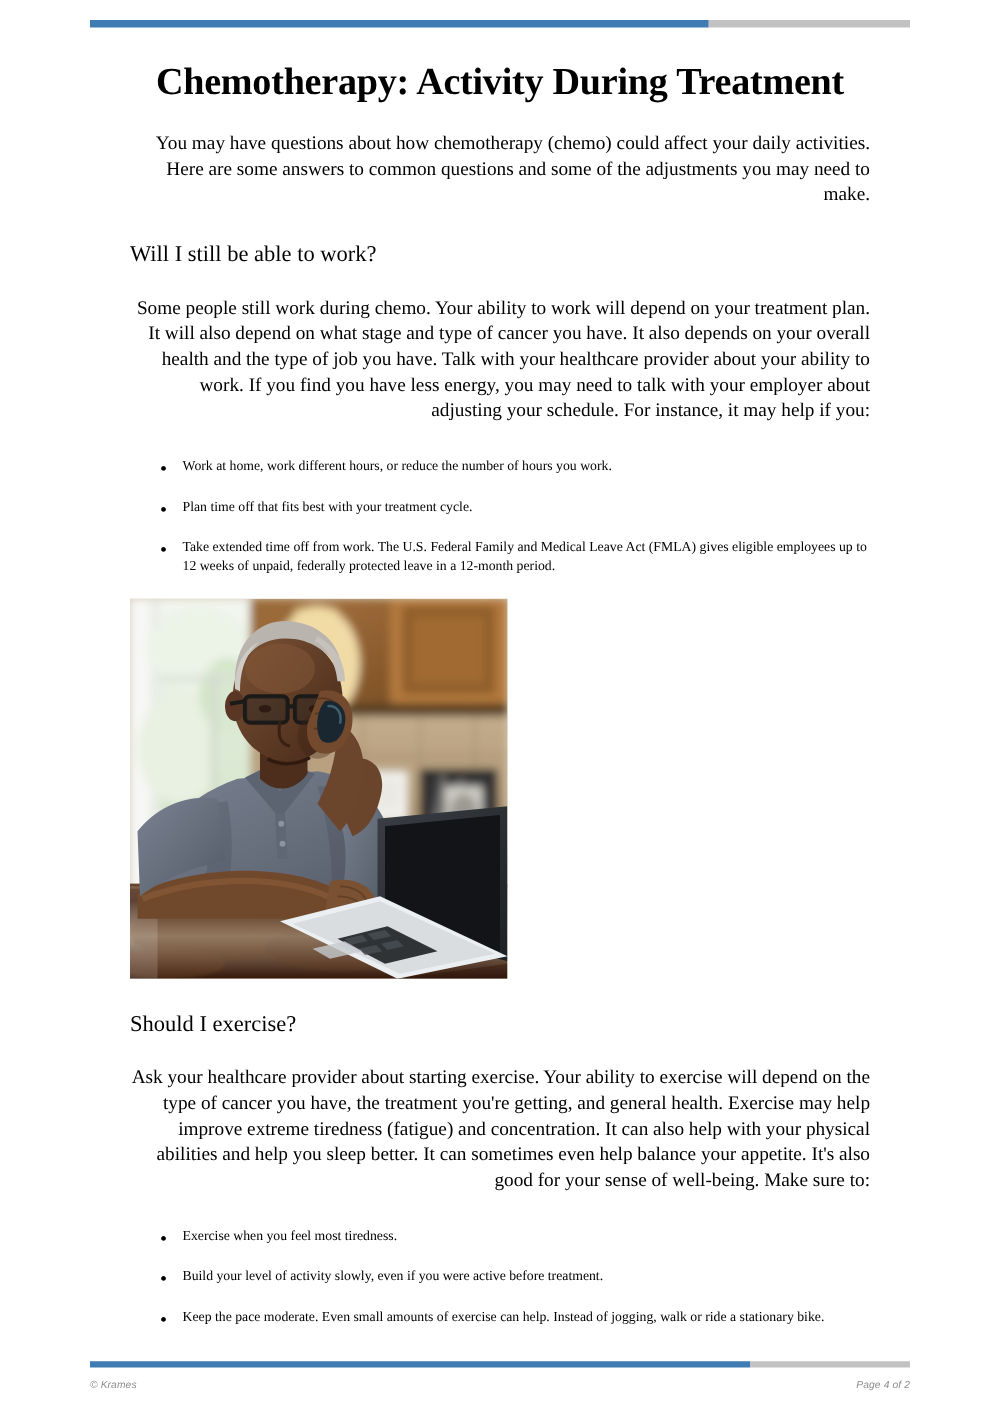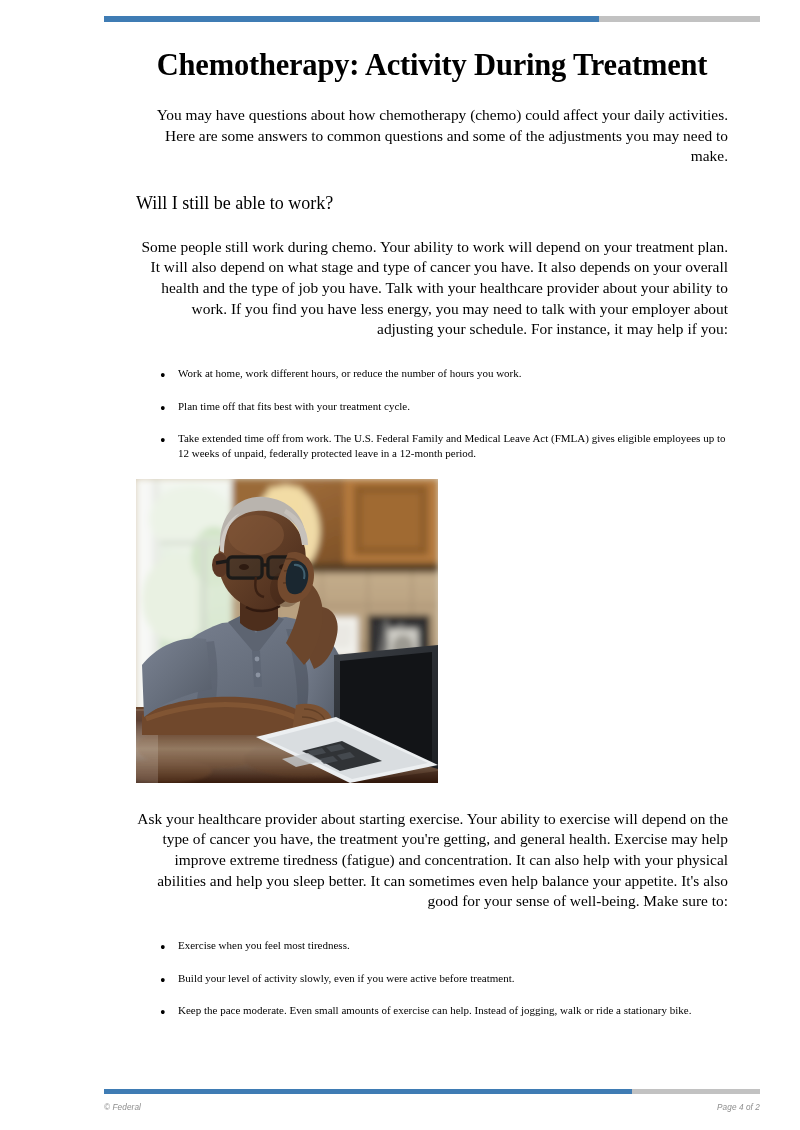--- a/index.html
+++ b/index.html
@@ -14,21 +14,20 @@
     font-family: "Liberation Serif", "DejaVu Serif", serif;
     color: #000000;
     overflow: hidden;
   }
 
   .page {
     position: relative;
     width: 648px;
     height: 1130px;
     box-sizing: border-box;
-    margin-left: 32px;
   }
 
   
   .header-rule {
     position: absolute;
     top: 16px;
     left: 72px;
     width: 656px;
     height: 6px;
     display: flex;
@@ -382,32 +381,33 @@
 
           <path d="M146 280 L 172 274 L 186 282 L 160 288 Z" fill="#c5cace" opacity="0.8"></path>
 
           <path d="M214 304 L 302 292 L 302 304 Z" fill="#2a1409" opacity="0.4"></path>
 
           <rect x="0" y="0" width="302" height="304" fill="none"></rect>
         </svg>
       </div>
     </div>
 
+    <h2 class="section-head">Should I exercise?</h2>
     <p class="para">Ask your healthcare provider about starting exercise. Your ability to exercise will depend on the type of cancer you have, the treatment you're getting, and general health. Exercise may help improve extreme tiredness (fatigue) and concentration. It can also help with your physical abilities and help you sleep better. It can sometimes even help balance your appetite. It's also good for your sense of well-being. Make sure to:</p>
     <ul class="bullets">
       <li>Exercise when you feel most tiredness.</li>
       <li>Build your level of activity slowly, even if you were active before treatment.</li>
       <li>Keep the pace moderate. Even small amounts of exercise can help. Instead of jogging, walk or ride a stationary bike.</li>
     </ul>
 
   </div>
 
   <div class="footer-rule">
     <div class="seg-blue"></div>
     <div class="seg-gray"></div>
   </div>
 
   <div class="footer-text">
-    <span>© Federal</span>
+    <span>© Krames</span>
     <span>Page 4 of 2</span>
   </div>
 
 </div>
 
 </body></html>

